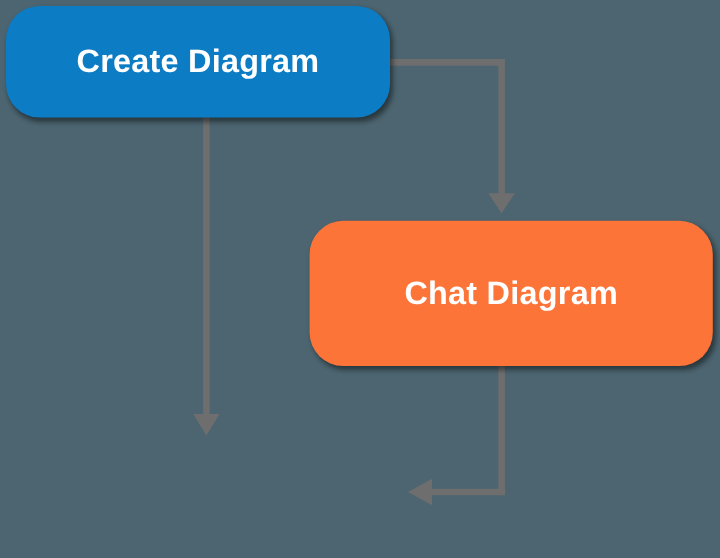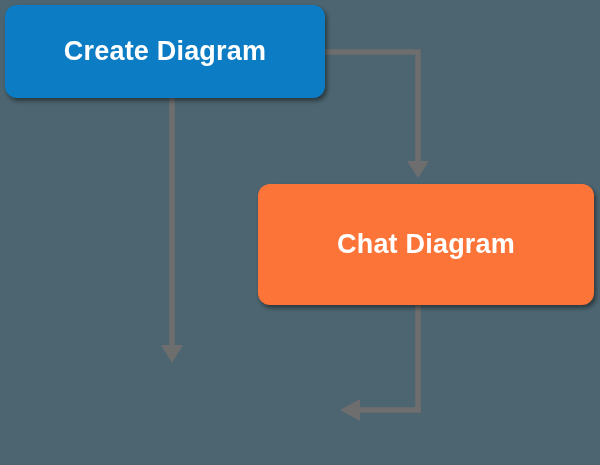--- a/index.html
+++ b/index.html
@@ -22,21 +22,21 @@
     top: 0;
     width: 600px;
     height: 465px;
     pointer-events: none;
   }
   .node {
     position: absolute;
     display: flex;
     align-items: center;
     justify-content: center;
-    border-radius: 12px;
+    border-radius: 28px;
     box-shadow: 2px 3px 4px rgba(0,0,0,0.45);
     box-sizing: border-box;
     z-index: 2;
   }
   .node-label {
     color: #ffffff;
     font-weight: bold;
     font-size: 27px;
     letter-spacing: 0.2px;
     line-height: 1;

